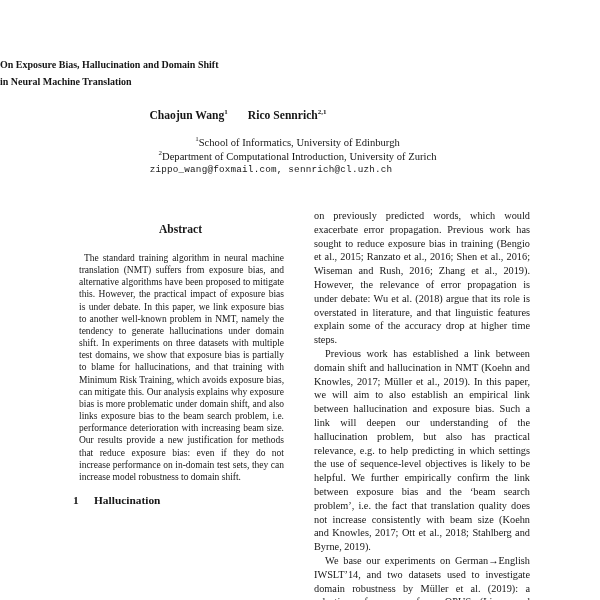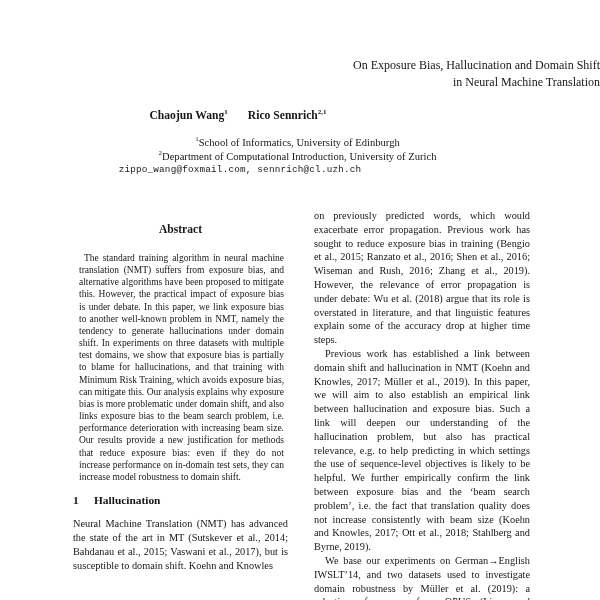--- a/index.html
+++ b/index.html
@@ -9,23 +9,23 @@
     height: 600px;
     background: #ffffff;
     overflow: hidden;
     font-family: "Liberation Serif", serif;
     color: #161616;
   }
   .title-block {
     position: absolute;
     top: 57px; left: 0;
     width: 600px;
-    text-align: right;
-    font-weight: normal;
-    font-size: 12px;
+    text-align: left;
+    font-weight: bold;
+    font-size: 10px;
     line-height: 16.5px;
   }
   .authors-line {
     position: absolute;
     top: 109px; left: 0;
     width: 476px;
     text-align: center;
     font-weight: bold;
     font-size: 11.6px;
   }
@@ -40,20 +40,21 @@
     line-height: 13.6px;
   }
   .email-line {
     position: absolute;
     top: 164px; left: 0;
     width: 480px;
     text-align: center;
     font-family: "Liberation Mono", monospace;
     font-size: 9.3px;
     letter-spacing: 0.2px;
+    padding-left: 31px;
   }
   .col-left {
     position: absolute;
     left: 73px; top: 207px;
     width: 215px;
   }
   .col-right {
     position: absolute;
     left: 314px; top: 209px;
     width: 216px;
@@ -111,21 +112,20 @@
   </div>
 
   <div class="email-line">zippo_wang@foxmail.com, sennrich@cl.uzh.ch</div>
 
   <div class="col-left">
     <div class="abstract-heading">Abstract</div>
     <div class="abstract-body">The standard training algorithm in neural machine translation (NMT) suffers from exposure bias, and alternative algorithms have been proposed to mitigate this. However, the practical impact of exposure bias is under debate. In this paper, we link exposure bias to another well-known problem in NMT, namely the tendency to generate hallucinations under domain shift. In experiments on three datasets with multiple test domains, we show that exposure bias is partially to blame for hallucinations, and that training with Minimum Risk Training, which avoids exposure bias, can mitigate this. Our analysis explains why exposure bias is more problematic under domain shift, and also links exposure bias to the beam search problem, i.e. performance deterioration with increasing beam size. Our results provide a new justification for methods that reduce exposure bias: even if they do not increase performance on in-domain test sets, they can increase model robustness to domain shift.</div>
     <div class="section-heading">
       <span class="section-num">1</span><span>Hallucination</span>
     </div>
-    <div class="intro-body">Neural Machine Translation (NMT) has advanced the state of the art in MT (Sutskever et al., 2014; Bahdanau et al., 2015; Vaswani et al., 2017), but is susceptible to domain shift. Koehn and Knowles</div>
   </div>
 
   <div class="col-right">
     <p class="body-par">on previously predicted words, which would exacerbate error propagation. Previous work has sought to reduce exposure bias in training (Bengio et al., 2015; Ranzato et al., 2016; Shen et al., 2016; Wiseman and Rush, 2016; Zhang et al., 2019). However, the relevance of error propagation is under debate: Wu et al. (2018) argue that its role is overstated in literature, and that linguistic features explain some of the accuracy drop at higher time steps.</p>
     <p class="body-par indented">Previous work has established a link between domain shift and hallucination in NMT (Koehn and Knowles, 2017; Müller et al., 2019). In this paper, we will aim to also establish an empirical link between hallucination and exposure bias. Such a link will deepen our understanding of the hallucination problem, but also has practical relevance, e.g. to help predicting in which settings the use of sequence-level objectives is likely to be helpful. We further empirically confirm the link between exposure bias and the ‘beam search problem’, i.e. the fact that translation quality does not increase consistently with beam size (Koehn and Knowles, 2017; Ott et al., 2018; Stahlberg and Byrne, 2019).</p>
     <p class="body-par indented">We base our experiments on German→English IWSLT’14, and two datasets used to investigate domain robustness by Müller et al. (2019): a selection of corpora from OPUS (Lison and Tiedemann, 2016) for German→English, and a low-resource</p>
   </div>
 
 </div>
 

